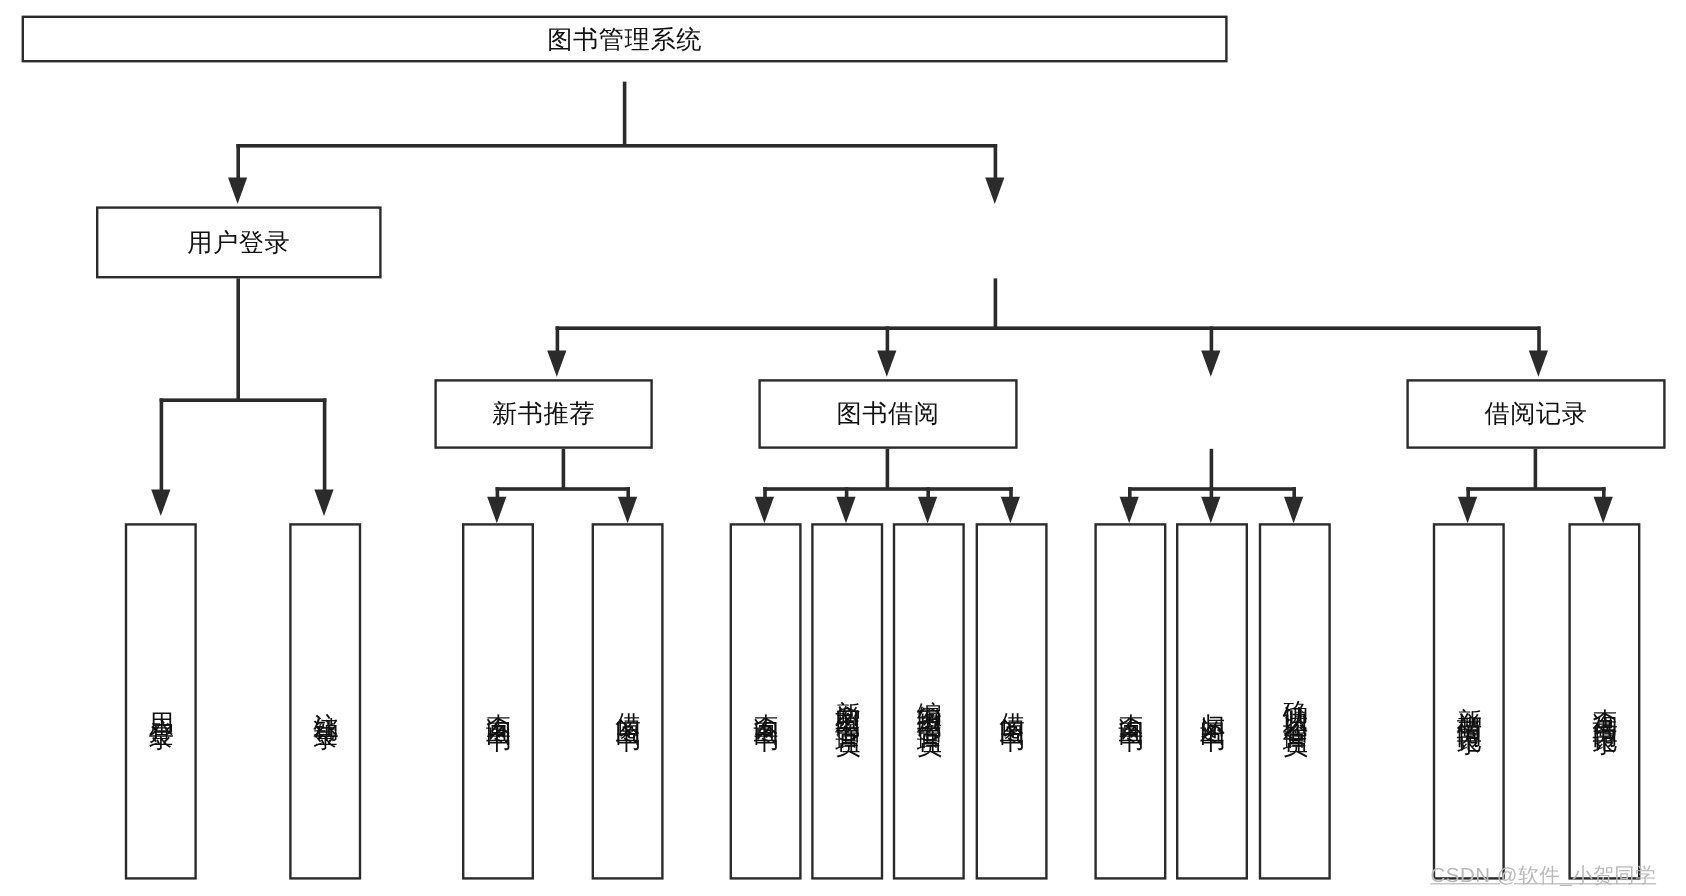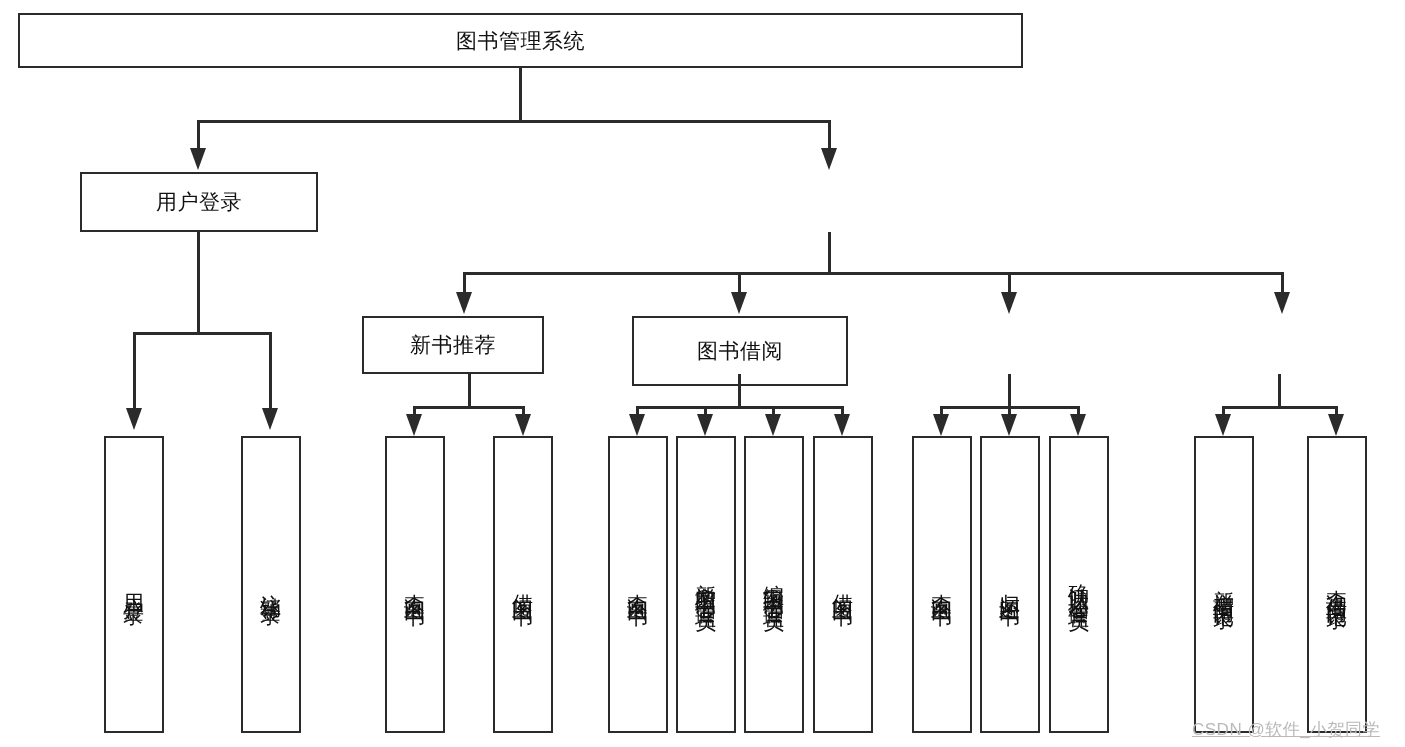--- a/index.html
+++ b/index.html
@@ -74,21 +74,21 @@
     white-space: nowrap;
     letter-spacing: 0.5px;
     text-decoration: underline;
   }
 </style>
 </head>
 <body>
 
 <div id="canvas">
 
-  <div class="node h" style="left:18px; top:13px; width:1005px; height:55px;">
+  <div class="node h" style="left:18px; top:13px; width:1005px; height:39px;">
     <span>图书管理系统</span>
   </div>
 
   <div class="ln vert" style="left:519px; top:68px; width:3px; height:52px;"></div>
 
   <div class="ln horz" style="left:197px; top:120px; width:634px; height:3px;"></div>
 
   <div class="ln vert" style="left:197px; top:120px; width:3px; height:30px;"></div>
   <div class="arrow" style="left:190px; top:148px;"></div>
 
@@ -113,22 +113,25 @@
   <div class="ln vert" style="left:738px; top:272px; width:3px; height:24px;"></div>
   <div class="arrow" style="left:731px; top:292px;"></div>
   <div class="ln vert" style="left:1008px; top:272px; width:3px; height:24px;"></div>
   <div class="arrow" style="left:1001px; top:292px;"></div>
   <div class="ln vert" style="left:1281px; top:272px; width:3px; height:24px;"></div>
   <div class="arrow" style="left:1274px; top:292px;"></div>
 
   <div class="node h" style="left:362px; top:316px; width:182px; height:58px;">
     <span>新书推荐</span>
   </div>
-  <div class="node h" style="left:632px; top:316px; width:216px; height:70px;">
+  <div class="node h" style="left:632px; top:316px; width:216px; height:58px;">
     <span>图书借阅</span>
+  </div>
+  <div class="node h" style="left:1172px; top:316px; width:216px; height:58px;">
+    <span>借阅记录</span>
   </div>
 
   <div class="ln vert" style="left:468px; top:374px; width:3px; height:34px;"></div>
   <div class="ln horz" style="left:413px; top:406px; width:112px; height:3px;"></div>
   <div class="ln vert" style="left:413px; top:406px; width:3px; height:12px;"></div>
   <div class="arrow" style="left:406px; top:414px;"></div>
   <div class="ln vert" style="left:522px; top:406px; width:3px; height:12px;"></div>
   <div class="arrow" style="left:515px; top:414px;"></div>
 
   <div class="ln vert" style="left:738px; top:374px; width:3px; height:34px;"></div>

